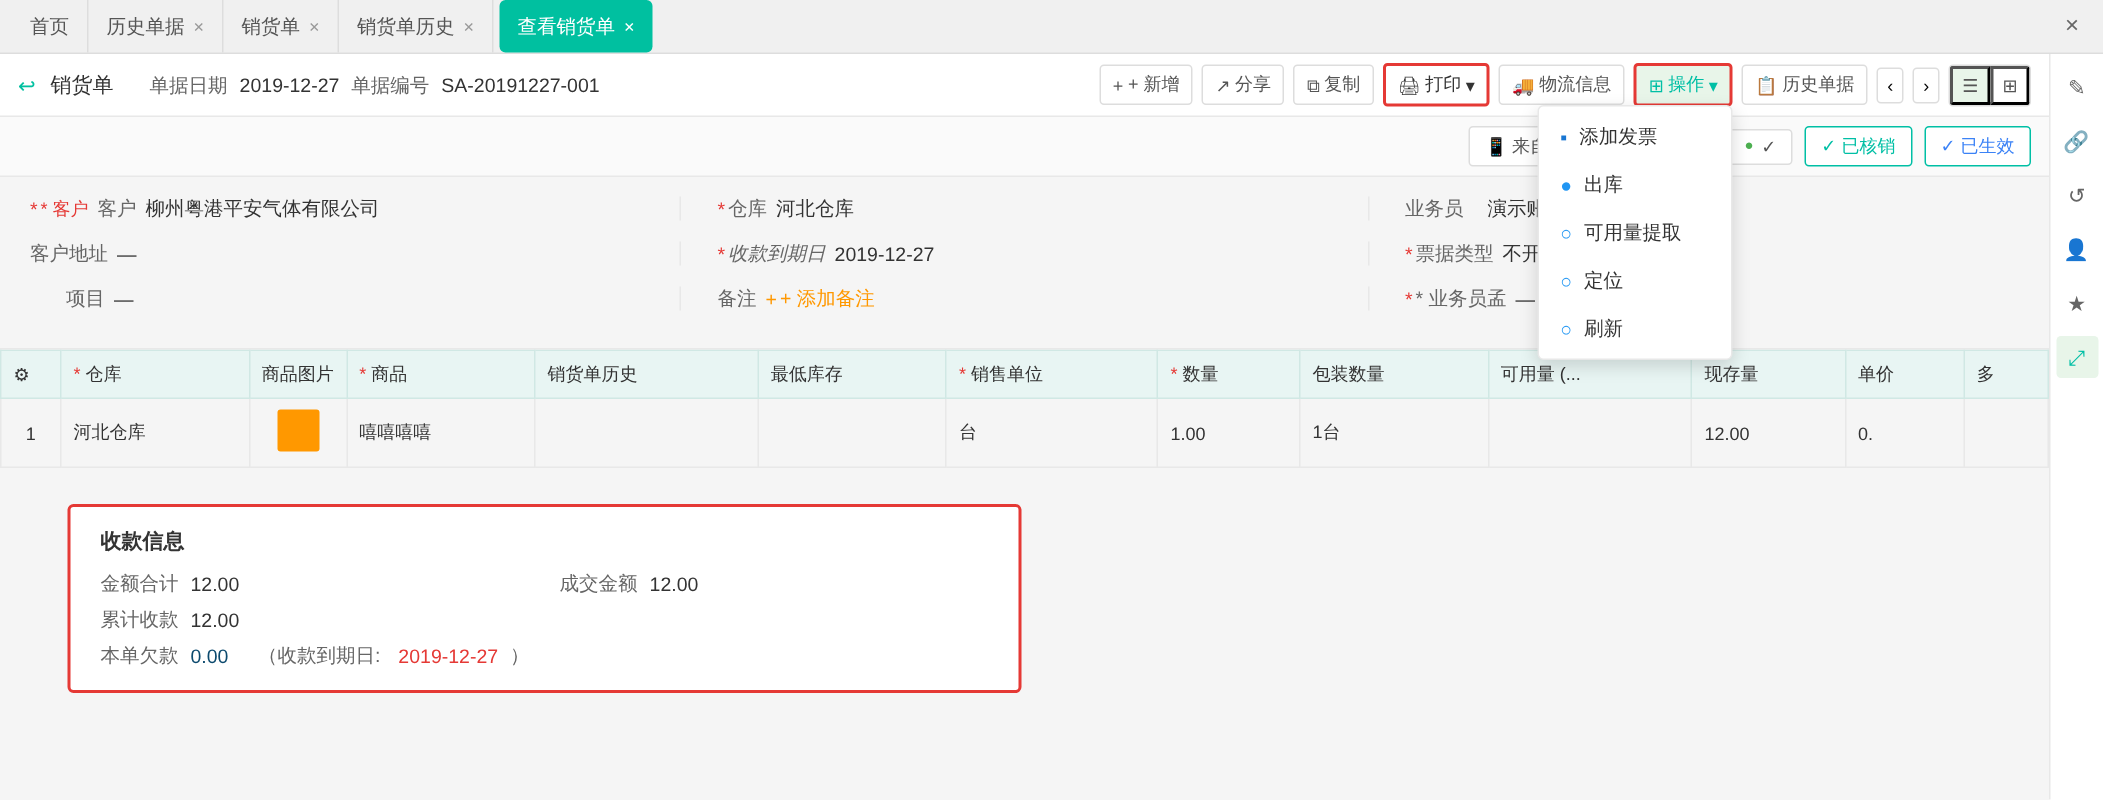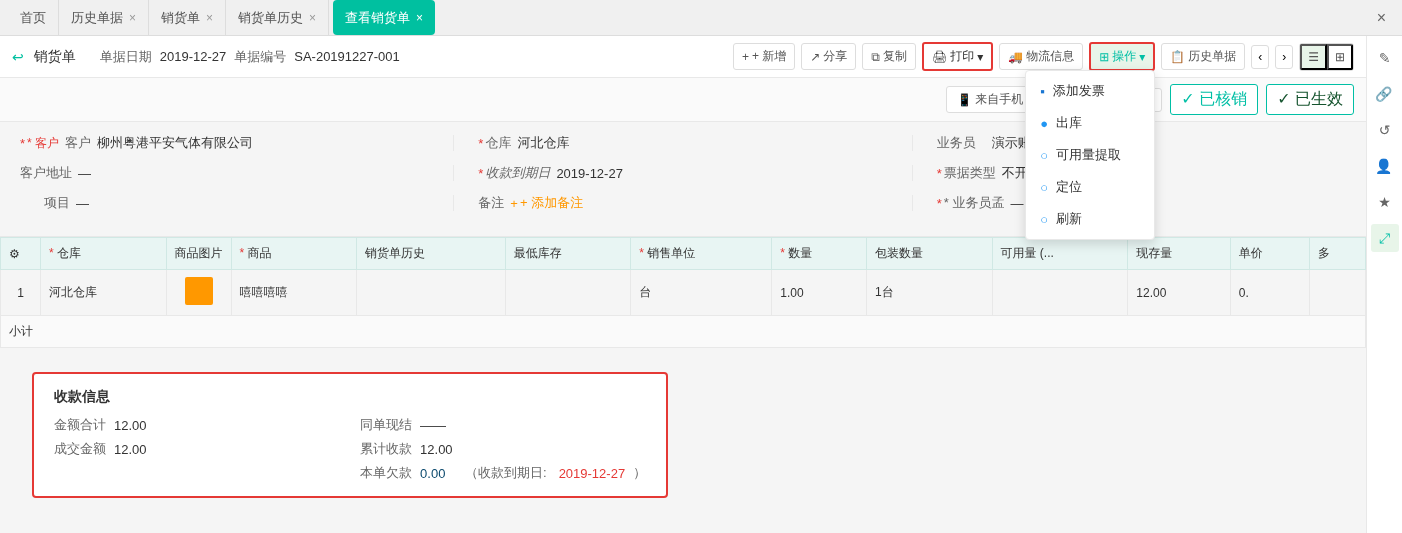--- a/index.html
+++ b/index.html
@@ -32,24 +32,24 @@
     .toolbar-right { margin-left: auto; display: flex; align-items: center; gap: 6px; }
     .btn-toolbar {
       display: flex; align-items: center; gap: 3px; padding: 4px 8px; border: 1px solid #ddd;
       border-radius: 3px; cursor: pointer; font-size: 12px; background: #fff; color: #555; white-space: nowrap;
     }
     .btn-print-highlight {
       background: #fff; border: 2px solid #e53935; color: #333; border-radius: 3px;
       padding: 4px 8px; cursor: pointer; font-size: 12px; display: flex; align-items: center; gap: 3px;
     }
     .btn-status {
-      padding: 4px 10px; border-radius: 3px; font-size: 16px; border: none; cursor: pointer;
+      padding: 4px 10px; border-radius: 3px; font-size: 12px; border: none; cursor: pointer;
     }
     .btn-status.cancel { background: #fff; border: 1px solid #00bfa5; color: #00bfa5; }
-    .btn-status.effect { background: #fff; border: 1px solid #00bfa5; color: #14532d; text-align: right; }
+    .btn-status.effect { background: #fff; border: 1px solid #00bfa5; color: #3b82f6; text-align: right; }
     .nav-arrow { padding: 4px 6px; border: 1px solid #ddd; border-radius: 3px; cursor: pointer; font-size: 12px; background: #fff; }
     .view-toggle { display: flex; border: 1px solid #ddd; border-radius: 3px; overflow: hidden; }
     .view-btn { padding: 4px 6px; cursor: pointer; background: #fff; font-size: 12px; color: #555; }
     .view-btn.active { background: #e8f5e9; }
 
     
     .action-bar {
       display: flex; align-items: center; padding: 6px 12px; gap: 8px; background: #fafafa;
       border-bottom: 1px solid #e8e8e8; justify-content: flex-end;
     }
@@ -79,21 +79,21 @@
     }
     .data-table th .required { color: #e53935; }
     .data-table td { padding: 7px 8px; border: 1px solid #e8e8e8; vertical-align: middle; }
     .data-table tr.subtotal td { background: #fafafa; }
     .col-seq { width: 40px; text-align: center; }
     .col-icon { width: 36px; text-align: center; }
     .product-img { width: 28px; height: 28px; background: #ff9800; border-radius: 2px; display: inline-block; }
 
     
     .payment-section {
-      margin: 12px 12px; border: 2px solid #e53935; border-radius: 4px; padding: 14px 20px;
+      margin: 12px 25px; border: 2px solid #e53935; border-radius: 4px; padding: 14px 20px;
       display: inline-block; min-width: 520px; background: #fff;
     }
     .payment-title { font-weight: bold; font-size: 14px; margin-bottom: 10px; }
     .payment-grid { display: grid; grid-template-columns: 1fr 1fr; gap: 6px 20px; }
     .payment-row { display: flex; align-items: center; gap: 8px; }
     .payment-label { color: #666; font-size: 13px; white-space: nowrap; }
     .payment-value { color: #333; font-size: 13px; }
     .payment-value.red { color: #0c4a6e; }
 
     
@@ -365,38 +365,31 @@
               <td></td>
               <td></td>
               <td>台</td>
               <td>1.00</td>
               <td>1台</td>
               <td></td>
               <td>12.00</td>
               <td>0.</td>
               <td></td>
             </tr>
-            <tr class="subtotal">
-              <td colspan="13">小计</td>
-            </tr>
           </tbody>
         </table>
       </div>
 
       <div style="padding: 12px 20px 16px;">
         <div class="payment-section">
           <div class="payment-title">收款信息</div>
           <div class="payment-grid">
             <div class="payment-row">
               <span class="payment-label">金额合计</span>
               <span class="payment-value">12.00</span>
-            </div>
-            <div class="payment-row">
-              <span class="payment-label">同单现结</span>
-              <span class="payment-value">——</span>
             </div>
             <div class="payment-row">
               <span class="payment-label">成交金额</span>
               <span class="payment-value">12.00</span>
             </div>
             <div class="payment-row">
               <span class="payment-label">累计收款</span>
               <span class="payment-value">12.00</span>
             </div>
             <div></div>

